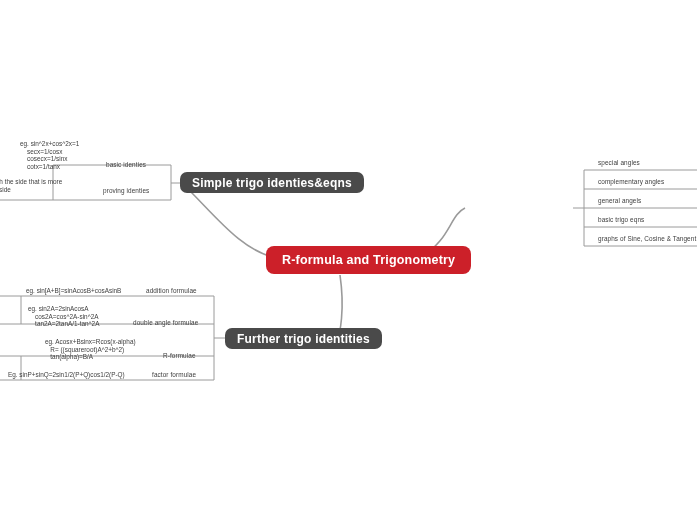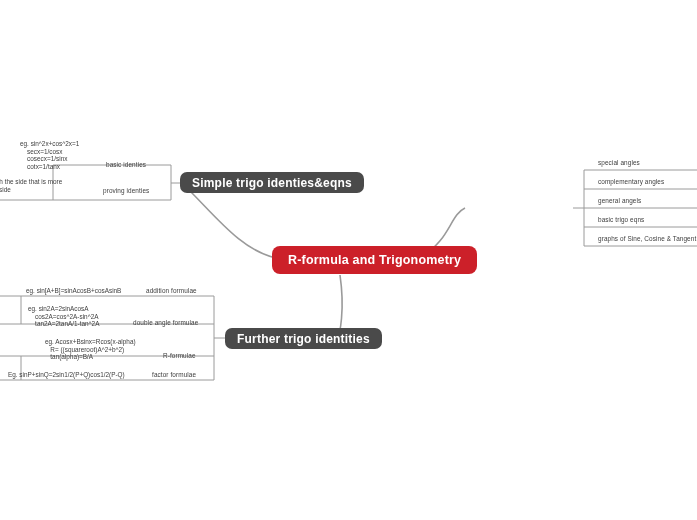--- a/index.html
+++ b/index.html
@@ -83,21 +83,21 @@
     <path d="M226,338 L 214,338" stroke="#9a9a9a" stroke-width="1" fill="none"></path>
     <path d="M214,296 L 214,380" stroke="#9a9a9a" stroke-width="1" fill="none"></path>
     <path d="M214,296 L 0,296" stroke="#9a9a9a" stroke-width="1" fill="none"></path>
     <path d="M214,324 L 0,324" stroke="#9a9a9a" stroke-width="1" fill="none"></path>
     <path d="M214,356 L 0,356" stroke="#9a9a9a" stroke-width="1" fill="none"></path>
     <path d="M214,380 L 0,380" stroke="#9a9a9a" stroke-width="1" fill="none"></path>
     <path d="M21,296 L 21,324" stroke="#9a9a9a" stroke-width="1" fill="none"></path>
     <path d="M21,356 L 21,380" stroke="#9a9a9a" stroke-width="1" fill="none"></path>
   </svg>
 
-  <div class="node node-root" style="left:272px; top:246px;">
+  <div class="node node-root" style="left:266px; top:246px;">
     <span>R-formula and Trigonometry</span>
   </div>
 
   <div class="node node-main" style="left:180px; top:172px;">
     <span>Simple trigo identies&amp;eqns</span>
   </div>
 
   <div class="codeblock" style="left:20px; top:140px;">eg. sin^2x+cos^2x=1
     secx=1/cosx
     cosecx=1/sinx

